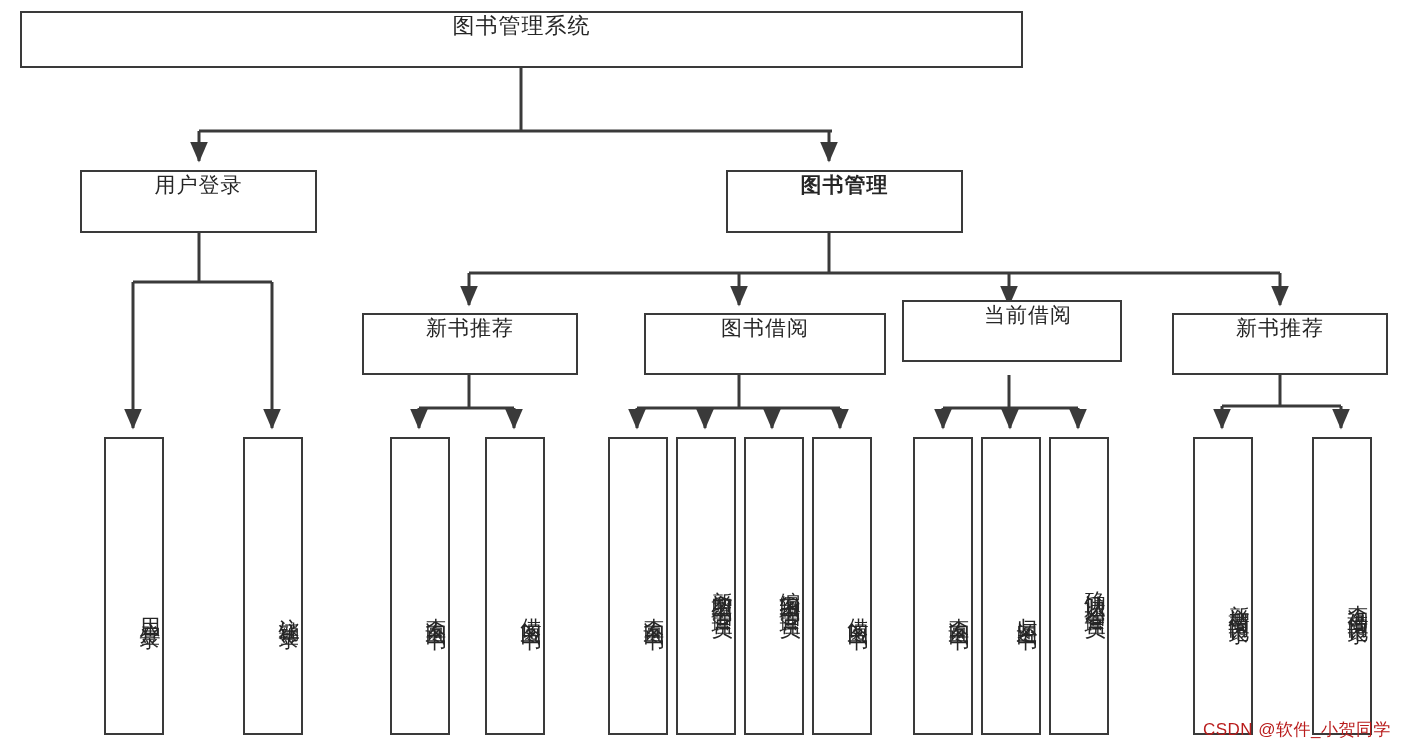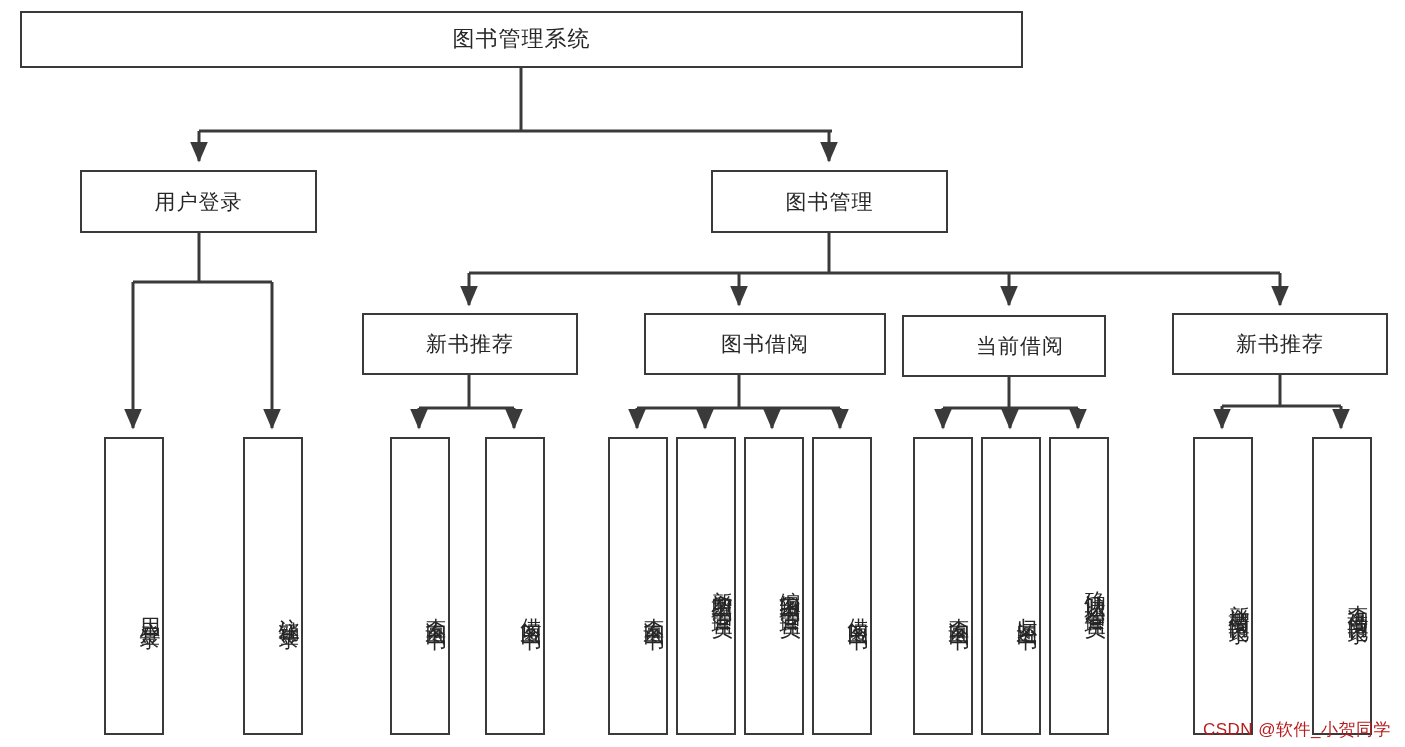--- a/index.html
+++ b/index.html
@@ -25,21 +25,21 @@
     width: 1405px;
     height: 747px;
     pointer-events: none;
   }
   .node {
     position: absolute;
     box-sizing: border-box;
     border: 2px solid #3a3a3a;
     background: #ffffff;
     display: flex;
-    align-items: center;
+    align-items: flex-start;
     justify-content: center;
     color: #262626;
     z-index: 2;
   }
   .node.horiz {
     font-size: 21px;
     letter-spacing: 1px;
     line-height: 1.2;
   }
   .node.root {
@@ -127,31 +127,31 @@
     </g>
   </svg>
 
   <div class="node horiz root" style="left:20px; top:11px; width:1003px; height:57px;">
     <span>图书管理系统</span>
   </div>
 
   <div class="node horiz" style="left:80px; top:170px; width:237px; height:63px;">
     <span>用户登录</span>
   </div>
-  <div class="node horiz" style="left:711px; top:170px; width:237px; height:63px;">
+  <div class="node horiz" style="left:726px; top:170px; width:237px; height:63px;font-weight:bold;">
     <span>图书管理</span>
   </div>
 
   <div class="node horiz" style="left:362px; top:313px; width:216px; height:62px;">
     <span>新书推荐</span>
   </div>
   <div class="node horiz" style="left:644px; top:313px; width:242px; height:62px;">
     <span>图书借阅</span>
   </div>
-  <div class="node horiz" style="left:902px; top:315px; width:204px; height:62px;padding-left:32px;">
+  <div class="node horiz" style="left:902px; top:300px; width:220px; height:62px;padding-left:32px;">
     <span>当前借阅</span>
   </div>
   <div class="node horiz" style="left:1172px; top:313px; width:216px; height:62px;">
     <span>新书推荐</span>
   </div>
 
   <div class="node vert" style="left:104px; top:437px; width:60px; height:298px;">
     <span class="vtext">用户登录</span>
   </div>
   <div class="node vert" style="left:243px; top:437px; width:60px; height:298px;">

